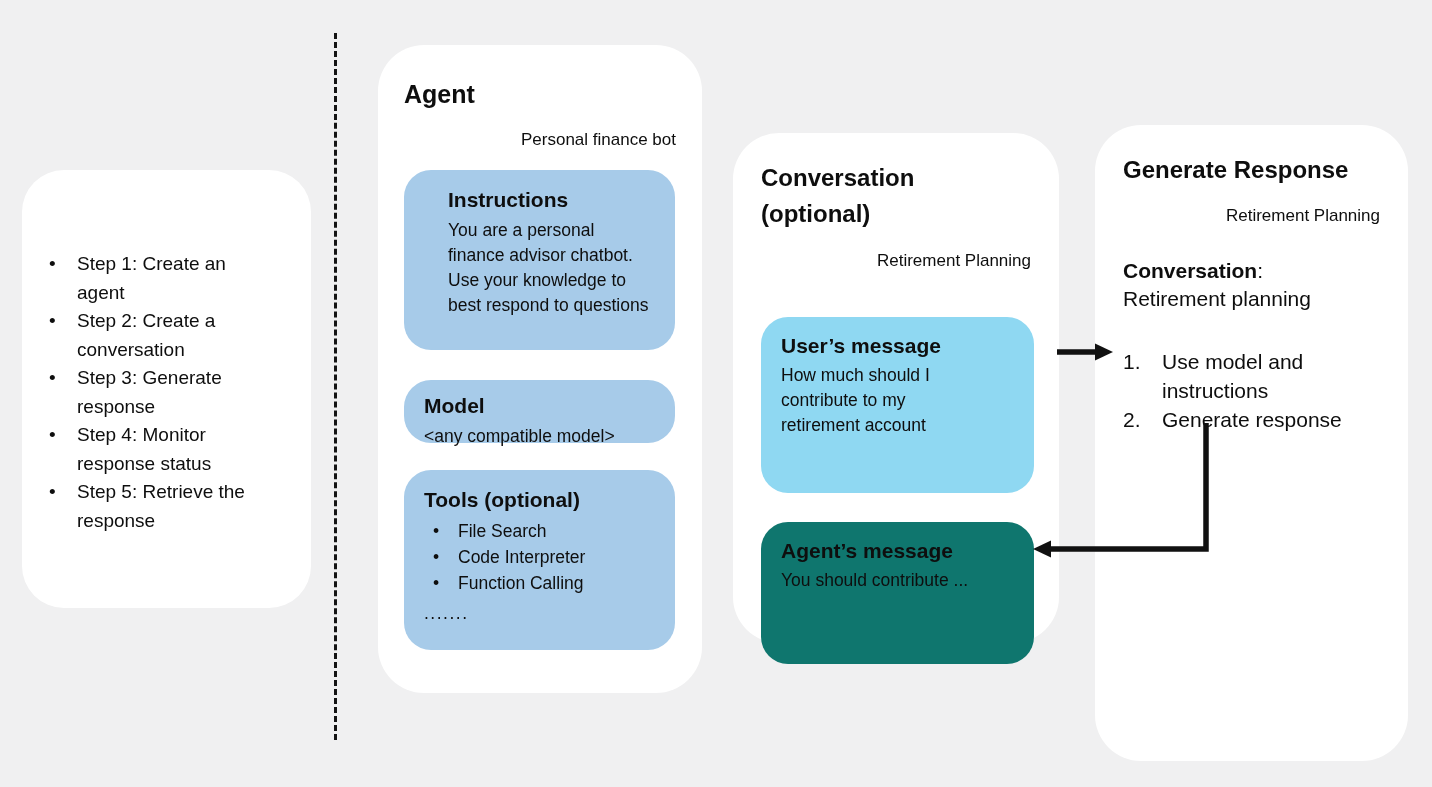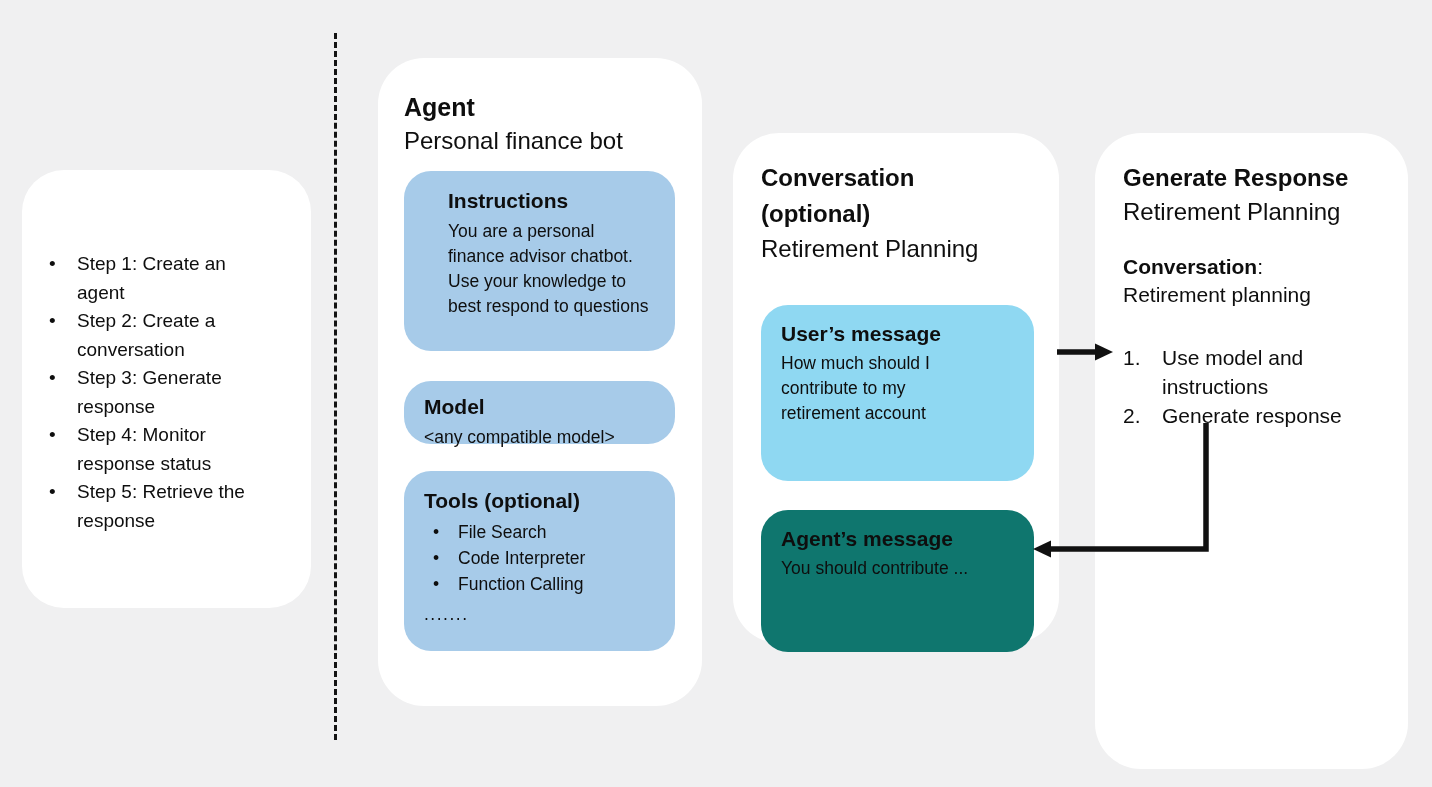--- a/index.html
+++ b/index.html
@@ -23,23 +23,23 @@
   
   #steps-box { left: 22px; top: 170px; width: 289px; height: 438px; border-radius: 42px; }
   ul.steps { margin: 80px 0 0 0; padding: 0 20px 0 24px; list-style: none; font-size: 19px; line-height: 28.5px; }
   li.step { position: relative; padding-left: 31px; max-width: 196px; }
   li.step::before { content: "\2022"; position: absolute; left: 3px; }
 
   
   #separator { position: absolute; left: 334px; top: 33px; height: 707px; width: 0; border-left: 3px dashed #141414; }
 
   
-  #agent-panel { left: 378px; top: 58px; width: 324px; height: 648px; padding: 33px 26px; }
+  #agent-panel { left: 378px; top: 45px; width: 324px; height: 648px; padding: 33px 26px; }
   .panel-title { font-size: 25px; font-weight: bold; line-height: 33px; }
-  .panel-sub { font-size: 24px; line-height: 26px; margin-top: 4px; }
+  .panel-sub { font-size: 17px; line-height: 26px; margin-top: 16px; text-align: right; }
 
   .bluebox {
     background: #A7CBE9;
     border-radius: 27px;
     width: 271px;
     box-sizing: border-box;
     padding: 16px 20px;
   }
   #box-instructions { margin-top: 17px; height: 180px; padding-left: 44px; }
   #box-model { margin-top: 30px; height: 63px; padding-top: 12px; }
@@ -58,21 +58,21 @@
     width: 273px;
     box-sizing: border-box;
     padding: 15px 20px;
   }
   .cyanbox { background: #8FD8F2; margin-top: 43px; height: 176px; }
   .pinkbox { background: #0f766e; margin-top: 29px; height: 142px; }
   .msg-title { font-size: 21px; font-weight: bold; line-height: 28px; margin-bottom: 3px; }
   .msg-body { font-size: 17.5px; line-height: 25px; max-width: 200px; }
 
   
-  #generate-panel { left: 1095px; top: 133px; width: 313px; height: 636px; padding: 28px 28px; }
+  #generate-panel { left: 1095px; top: 125px; width: 313px; height: 636px; padding: 28px 28px; }
   #generate-panel .panel-title { font-size: 24px; line-height: 34px; }
   .conv-ref { margin-top: 28px; font-size: 21px; line-height: 28px; }
   .conv-ref .lbl { font-weight: bold; }
   .gsteps { margin-top: 34px; }
   .gstep { display: flex; font-size: 21px; line-height: 29px; }
   .gnum { width: 39px; flex: none; }
   .gtext { width: 192px; }
 
   
   #arrows { position: absolute; left: 0; top: 0; pointer-events: none; }

